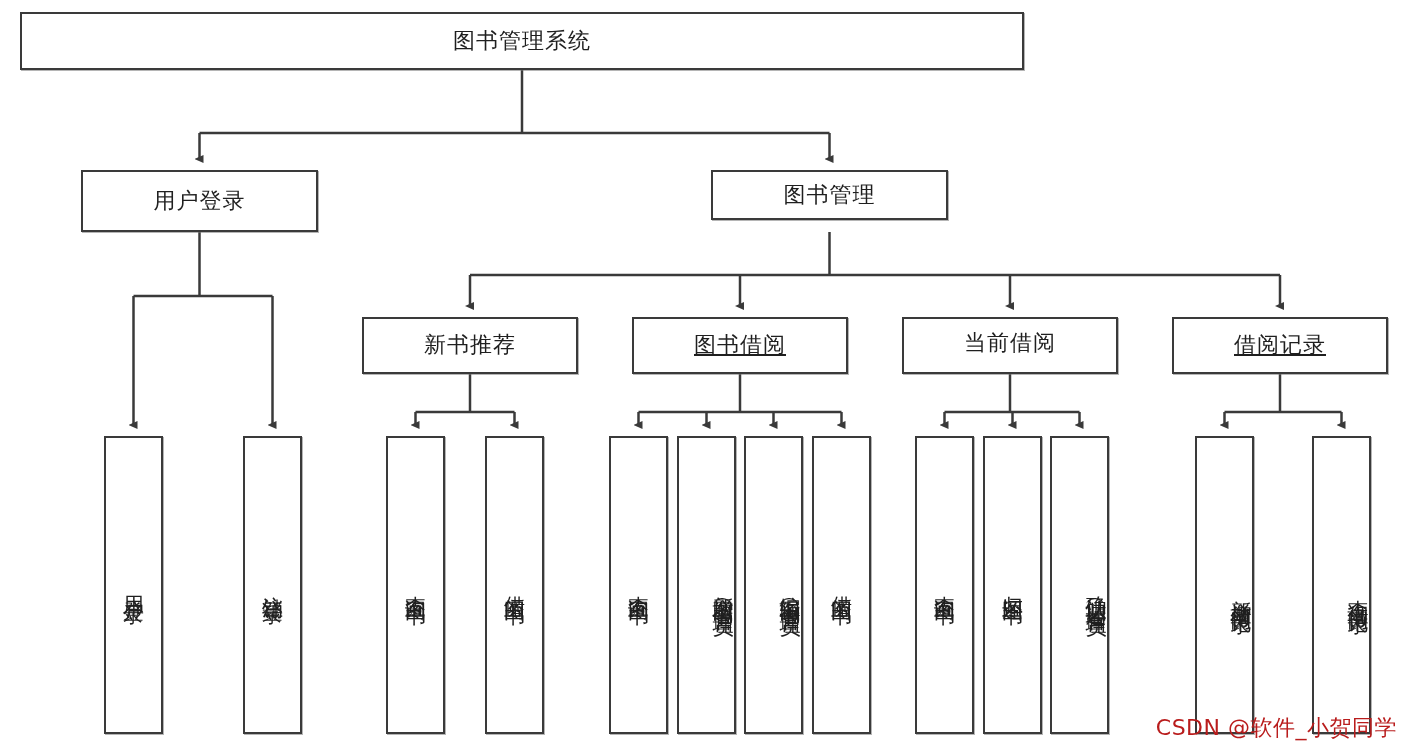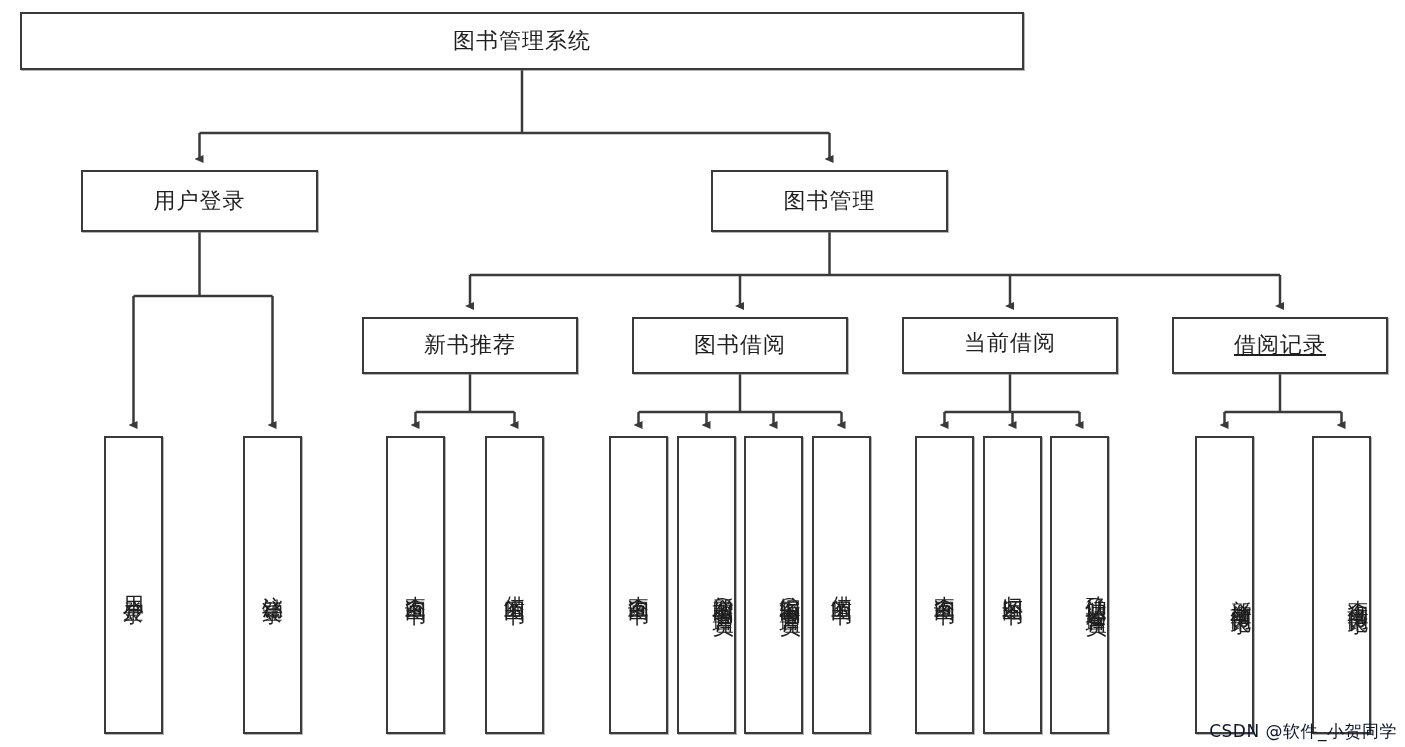--- a/index.html
+++ b/index.html
@@ -35,22 +35,22 @@
     line-height:1.05;
     align-items:flex-start;
     justify-content:center;
     padding-top:14px;
   }
   .node.v.mid{align-items:center;padding-top:0;}
   svg.links{position:absolute;left:0;top:0;width:1405px;height:747px;pointer-events:none;}
   .watermark{
     position:absolute;
     right:8px;bottom:4px;
-    font-size:17px;
-    color:#0f172a;
+    font-size:22px;
+    color:#b91c1c;
     white-space:nowrap;
     letter-spacing:.5px;
   }
 </style>
 </head>
 <body>
 
 <div id="canvas">
   <svg class="links" viewBox="0 0 1405 747">
     <defs>
@@ -90,23 +90,23 @@
         <path d="M1079.5,412 L1079.5,425" marker-end="url(#arrow)"></path>
         <path d="M1280,374 L1280,412"></path>
         <path d="M1224.5,412 L1341.5,412"></path>
         <path d="M1224.5,412 L1224.5,425" marker-end="url(#arrow)"></path>
         <path d="M1341.5,412 L1341.5,425" marker-end="url(#arrow)"></path>
       </g>
   </svg>
   <div id="nodes">
       <div class="node h" style="left: 20px; top: 12px; width: 1004px; height: 58px;">图书管理系统</div>
       <div class="node h" style="left: 81px; top: 170px; width: 237px; height: 62px;">用户登录</div>
-      <div class="node h" style="left: 711px; top: 170px; width: 237px; height: 62px;">图书管理</div>
+      <div class="node h" style="left: 711px; top: 170px; width: 237px; height: 50px;">图书管理</div>
       <div class="node h" style="left: 362px; top: 317px; width: 216px; height: 57px;">新书推荐</div>
-      <div class="node h" style="left: 632px; top: 317px; width: 216px; height: 57px;">图书借阅</div>
+      <div class="node h" style="left: 632px; top: 317px; width: 216px; height: 57px; text-decoration: underline;">图书借阅</div>
       <div class="node h" style="left: 902px; top: 317px; width: 216px; height: 57px; font-family: Liberation Mono, monospace;">当前借阅</div>
       <div class="node h" style="left: 1172px; top: 317px; width: 216px; height: 57px; text-decoration: underline;">借阅记录</div>
       <div class="node v mid" style="left: 104px; top: 436px; width: 59px; height: 298px;">用户登录</div>
       <div class="node v mid" style="left: 243px; top: 436px; width: 59px; height: 298px;">注销登录</div>
       <div class="node v mid" style="left: 386px; top: 436px; width: 59px; height: 298px;">查询图书</div>
       <div class="node v mid" style="left: 485px; top: 436px; width: 59px; height: 298px;">借阅图书</div>
       <div class="node v mid" style="left: 609px; top: 436px; width: 59px; height: 298px;">查询图书</div>
       <div class="node v" style="left: 677px; top: 436px; width: 59px; height: 298px;">新增图书（管理员）</div>
       <div class="node v" style="left: 744px; top: 436px; width: 59px; height: 298px;">编辑图书（管理员）</div>
       <div class="node v mid" style="left: 812px; top: 436px; width: 59px; height: 298px;">借阅图书</div>

